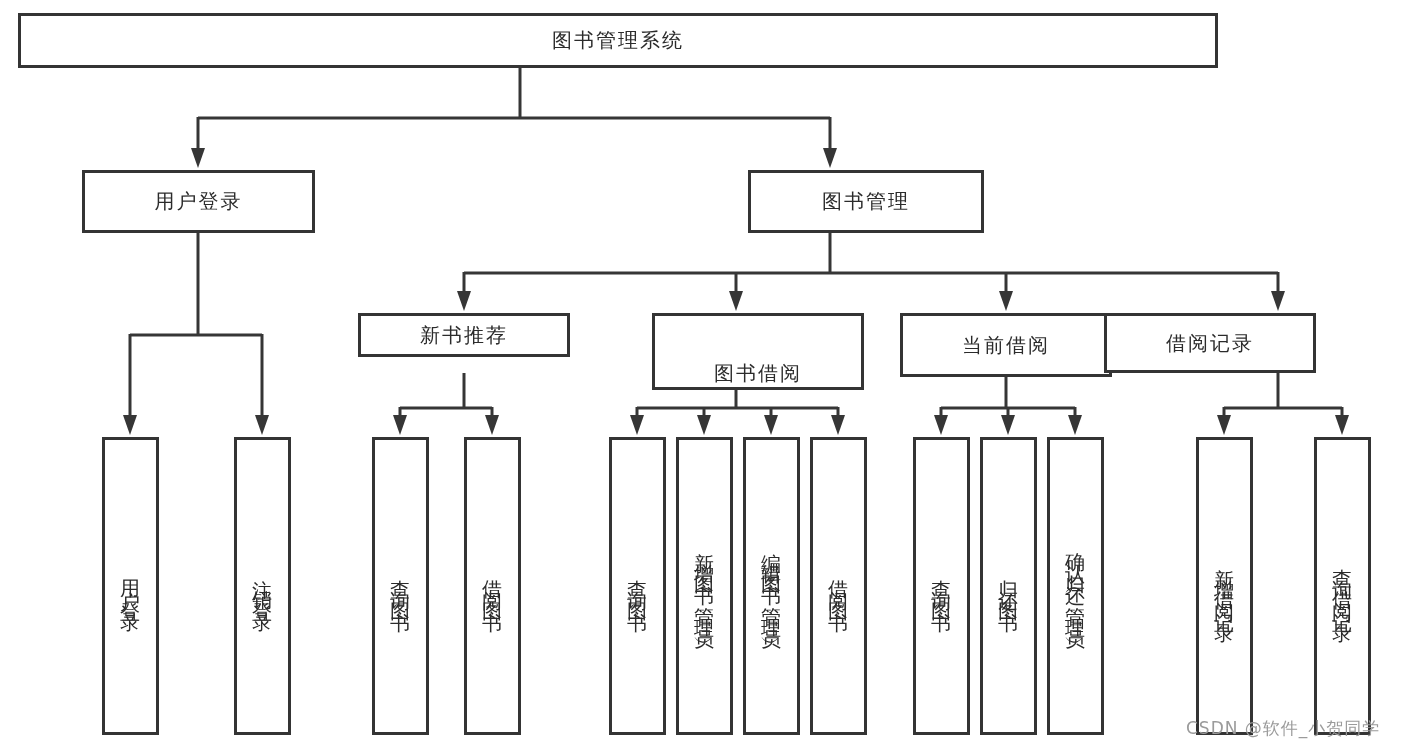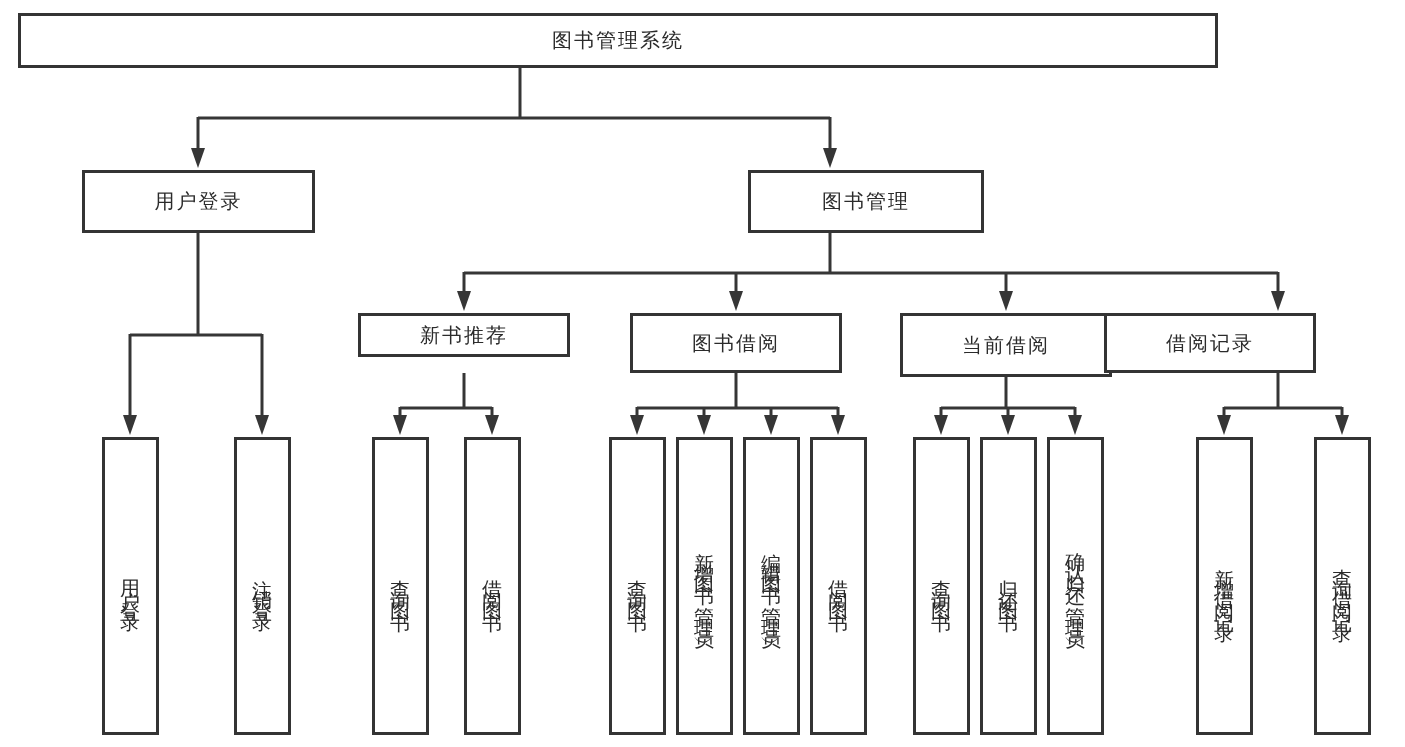--- a/index.html
+++ b/index.html
@@ -105,21 +105,21 @@
   <div class="box hbox" style="left:82px;top:170px;width:233px;height:63px;">
     <span>用户登录</span>
   </div>
   <div class="box hbox" style="left:712px;top:170px;width:236px;height:63px;margin-left:36px;">
     <span>图书管理</span>
   </div>
 
   <div class="box hbox" style="left:358px;top:313px;width:212px;height:44px;">
     <span>新书推荐</span>
   </div>
-  <div class="box hbox" style="left:630px;top:313px;width:212px;height:60px;">
+  <div class="box hbox" style="left:652px;top:313px;width:212px;height:77px;align-items:flex-end;">
     <span>图书借阅</span>
   </div>
   <div class="box hbox" style="left:900px;top:313px;width:212px;height:64px;">
     <span>当前借阅</span>
   </div>
   <div class="box hbox" style="left:1104px;top:313px;width:212px;height:60px;">
     <span>借阅记录</span>
   </div>
 
   <div class="box vbox" style="left:102px;">
@@ -159,14 +159,15 @@
     <span class="vtext">确认归还（管理员）</span>
   </div>
 
   <div class="box vbox" style="left:1196px;">
     <span class="vtext">新增借阅记录</span>
   </div>
   <div class="box vbox" style="left:1314px;">
     <span class="vtext">查询借阅记录</span>
   </div>
 
+  <div class="watermark">CSDN @软件_小贺同学</div>
 
 </div>
 
 </body></html>

